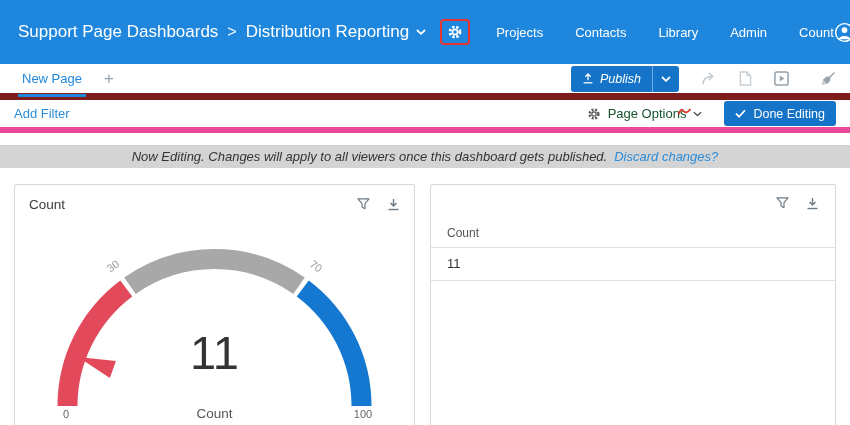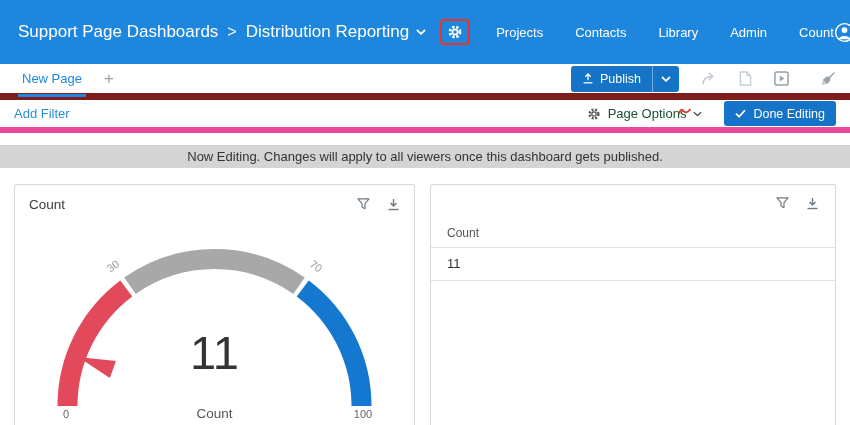--- a/index.html
+++ b/index.html
@@ -23,21 +23,21 @@
   .tabbar { height: 36px; border-bottom: 7px solid #7f1d1d; display: flex;
     align-items: center; padding: 0 14px; background: #fff; }
   .tab { position: relative; height: 36px; display: flex; align-items: center;
     padding: 0 8px; color: #1e87dd; font-size: 13px; cursor: pointer; }
   .tab.active::after { content: ""; position: absolute; left: 4px; right: 4px;
     bottom: 0; height: 3px; background: #1e87dd; }
   .addtab { margin-left: 14px; color: #98a1a8; font-size: 17px; cursor: pointer; }
   .tab-actions { margin-left: auto; display: flex; align-items: center; }
   button { border: none; cursor: pointer; font-family: inherit; }
   .publish { background: #1573c8; color: #fff; font-size: 12.5px; height: 26px;
-    padding: 0 11px; border-radius: 3px 0 0 3px; display: flex; align-items: center; gap: 6px; }
+    padding: 0 11px; border-radius: 3px 0 0 3px; display: flex; align-items: center; gap: 6px; font-style: italic; }
   .publish-caret { background: #1573c8; color: #fff; height: 26px; width: 27px;
     border-left: 1px solid rgba(255,255,255,.4); border-radius: 0 3px 3px 0;
     display: flex; align-items: center; justify-content: center; }
   .ticon { margin-left: 22px; display: flex; color: #97a1aa; cursor: pointer; }
   .ticon.dim { color: #c6cdd4; }
   .ticon.broom { margin-left: 32px; }
 
   
   .filterbar { height: 33px; border-bottom: 6px solid #ec4899; display: flex;
     align-items: center; padding: 0 14px; background: #fff; }
@@ -45,21 +45,21 @@
   .filter-actions { margin-left: auto; display: flex; align-items: center; gap: 7px; }
   .pageopt-gear, .pageopt-chev { display: flex; color: #555; }
   .pageopt { font-size: 13px; color: #14532d; position: relative; cursor: pointer; }
   .scribble { position: absolute; right: -5px; top: -2px; }
   .done { margin-left: 15px; background: #1573c8; color: #fff; height: 25px;
     padding: 0 11px; border-radius: 3px; font-size: 12.5px; display: flex;
     align-items: center; gap: 7px; }
 
   
   .notice { margin-top: 12px; height: 23px; background: #d4d4d4; display: flex;
-    align-items: center; justify-content: center; gap: 7px; font-size: 13px; color: #333; }
+    align-items: center; justify-content: center; gap: 7px; font-size: 13px; color: #333; font-style: italic; }
   .notice .link { color: #2b8dd9; cursor: pointer; }
 
   
   .cards { display: flex; gap: 15px; padding: 16px 14px 0; }
   .card { background: #fff; border: 1px solid #d8d8d8; border-radius: 2px; height: 420px; }
   .gauge-card { width: 401px; flex: none; padding: 12px 14px 0; }
   .card-head { display: flex; align-items: center; }
   .card-title { font-size: 13.5px; color: #3c3c3c; }
   .card-icons { margin-left: auto; display: flex; gap: 17px; color: #6e7a84; }
   .card-icons span { display: flex; cursor: pointer; }
@@ -184,20 +184,21 @@
             <path d="M1 5.2 L4.4 8.6 L11 1.4" fill="none" stroke="currentColor" stroke-width="2"></path>
           </svg>
       </span>
       <span>Done Editing</span>
     </button>
   </div>
 </div>
 
 <div class="notice">
   <span>Now Editing. Changes will apply to all viewers once this dashboard gets published.</span>
+  <span class="link">Discard changes?</span>
 </div>
 
 <div class="cards">
 
   <section class="card gauge-card">
     <div class="card-head">
       <span class="card-title">Count</span>
       <span class="card-icons">
         <span>
           <svg viewBox="0 0 14 13" width="13" height="12">

